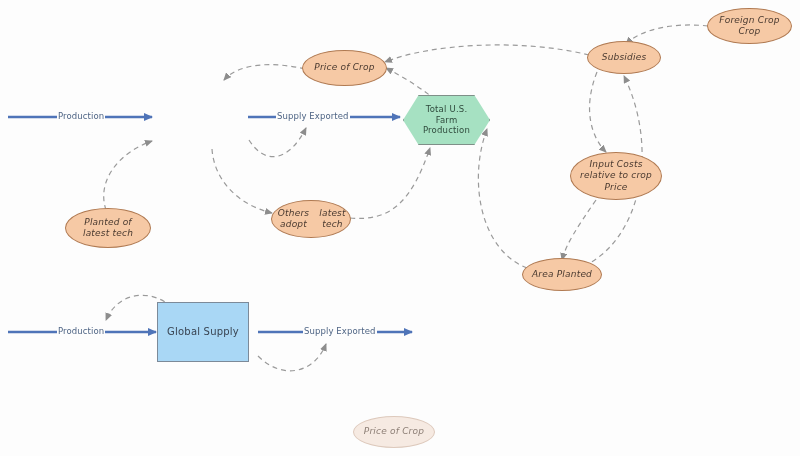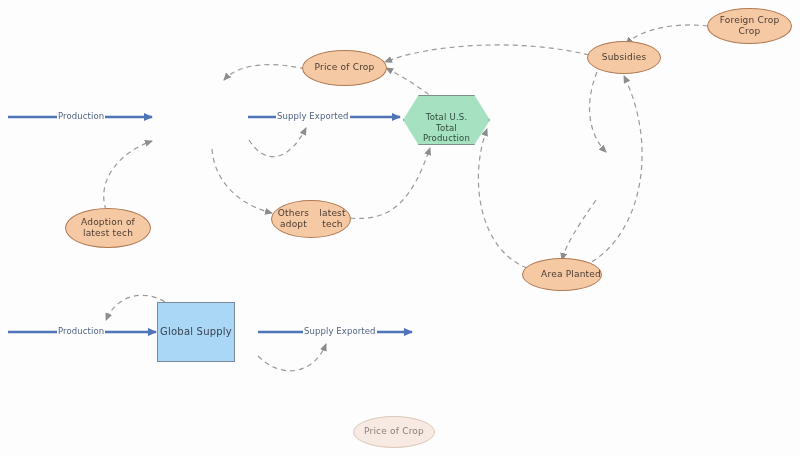--- a/index.html
+++ b/index.html
@@ -40,20 +40,21 @@
     background: #a9d7f5;
     border: 1.6px solid #7c8a99;
     font-size: 10px;
     color: #394452;
   }
   .node-ellipse {
     background: #f6c9a5;
     border: 1.4px solid #b07a52;
     border-radius: 50%;
     color: #4a3a30;
+    font-style: italic;
   }
   .node-ellipse.faded {
     background: #f6eae2;
     border-color: #ddc9bc;
     color: #8d7f76;
   }
   .node-hex {
     background: #a6e1c2;
     border: 1.4px solid #7f8f88;
     color: #2f4a3c;
@@ -127,56 +128,61 @@
 
       <path d="M527,268 C480,250 468,180 487,129"></path>
 
       <path d="M172,307 C150,288 118,292 106,320"></path>
 
       <path d="M258,356 C282,380 314,374 326,344"></path>
     </g>
   </svg>
 
 
-  <div class="node node-rect" style="left:157px; top:302px; width:78px; height:60px;">
+  <div class="node node-rect" style="left:157px; top:302px; width:92px; height:60px;">
     <span>Global Supply</span>
   </div>
 
   <div class="node node-ellipse" style="left:302px; top:50px; width:85px; height:36px;">
     <span>Price of Crop</span>
   </div>
 
   <div class="node node-ellipse" style="left:65px; top:208px; width:86px; height:40px; flex-direction:column;">
-    <span>Adoption of</span>
+    <span>Planted of</span>
     <span>latest tech</span>
   </div>
 
   <div class="node node-ellipse" style="left:271px; top:200px; width:80px; height:38px; flex-direction:row;">
     <span>Others adopt</span>
     <span>latest tech</span>
   </div>
 
   <div class="node node-ellipse" style="left:587px; top:41px; width:74px; height:33px;justify-content:center;">
     <span>Subsidies</span>
   </div>
 
   <div class="node node-ellipse" style="left:707px; top:8px; width:85px; height:36px; flex-direction:column;">
     <span>Foreign Crop</span>
     <span>Crop</span>
   </div>
 
+  <div class="node node-ellipse" style="left:570px; top:152px; width:92px; height:48px; flex-direction:column;">
+    <span>Input Costs</span>
+    <span>relative to crop</span>
+    <span>Price</span>
+  </div>
 
-  <div class="node node-ellipse" style="left:522px; top:258px; width:80px; height:33px;justify-content:flex-end;">
+  <div class="node node-ellipse" style="left:522px; top:258px; width:80px; height:33px;">
     <span>Area Planted</span>
   </div>
 
   <div class="hex-wrap" style="left:403px; top:95px; width:87px; height:50px;">
-    <div class="node node-hex" style="left:0; top:0; width:87px; height:50px; flex-direction:column;justify-content:flex-end;">
+    <div class="node node-hex" style="left:0; top:0; width:87px; height:50px; flex-direction:column;">
       <span>Total U.S.</span>
-      <span>Total</span>
+      <span>Farm</span>
       <span>Production</span>
     </div>
   </div>
 
   <div class="node node-ellipse faded" style="left:353px; top:416px; width:82px; height:32px;">
     <span>Price of Crop</span>
   </div>
 
   <div class="flow-label" style="left:57px; top:111px;">Production</div>
 

